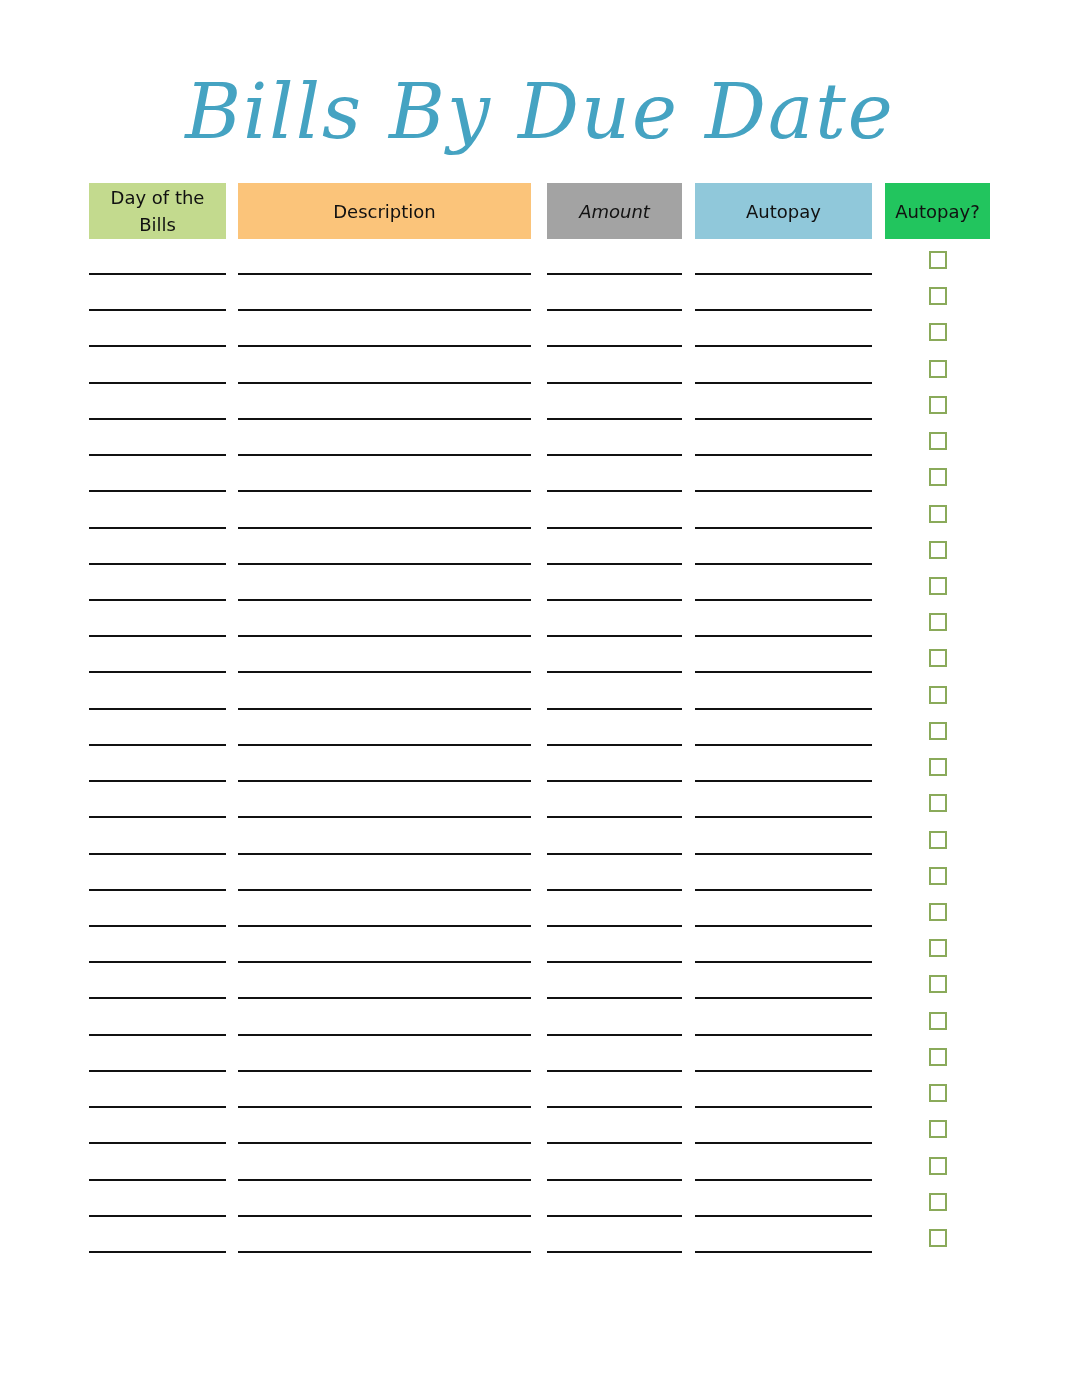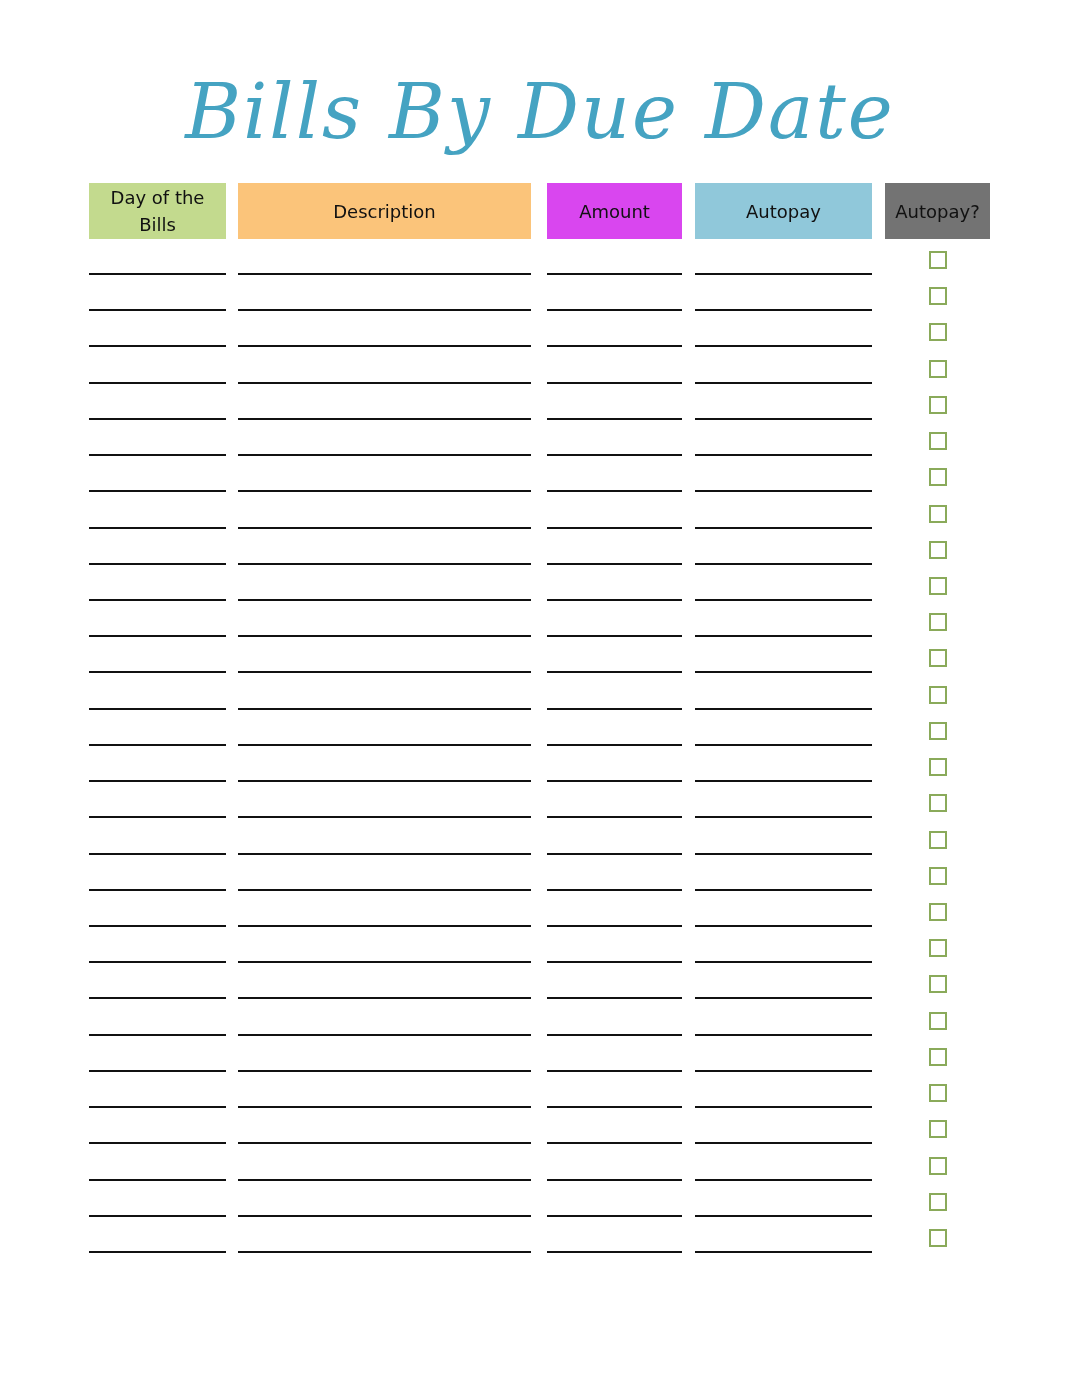--- a/index.html
+++ b/index.html
@@ -26,27 +26,27 @@
 
 <div class="title">Bills By Due Date</div>
 
 <div id="headers">
     <div class="hdr" style="left: 89px; width: 137px; background: rgb(195, 218, 142);">
       <span>Day of the Bills</span>
     </div>
     <div class="hdr" style="left: 238px; width: 293px; background: rgb(251, 196, 122);">
       <span>Description</span>
     </div>
-    <div class="hdr" style="left: 547px; width: 135px; background: #d946ef;">
+    <div class="hdr" style="left: 547px; width: 135px; background: #a3a3a3; font-style: italic;">
       <span>Amount</span>
     </div>
     <div class="hdr" style="left: 695px; width: 177px; background: rgb(144, 200, 218);">
       <span>Autopay</span>
     </div>
-    <div class="hdr" style="left: 885px; width: 105px; background: #737373;">
+    <div class="hdr" style="left: 885px; width: 105px; background: #22c55e;">
       <span>Autopay?</span>
     </div>
   </div>
 <div id="rows">
     <div class="line" style="left: 89px; width: 137px; top: 273px;"></div>
     <div class="line" style="left: 238px; width: 293px; top: 273px;"></div>
     <div class="line" style="left: 547px; width: 135px; top: 273px;"></div>
     <div class="line" style="left: 695px; width: 177px; top: 273px;"></div>
     <div class="cb" style="top: 251px; border-color: rgb(138, 170, 90);"></div>
     <div class="line" style="left: 89px; width: 137px; top: 309px;"></div>

